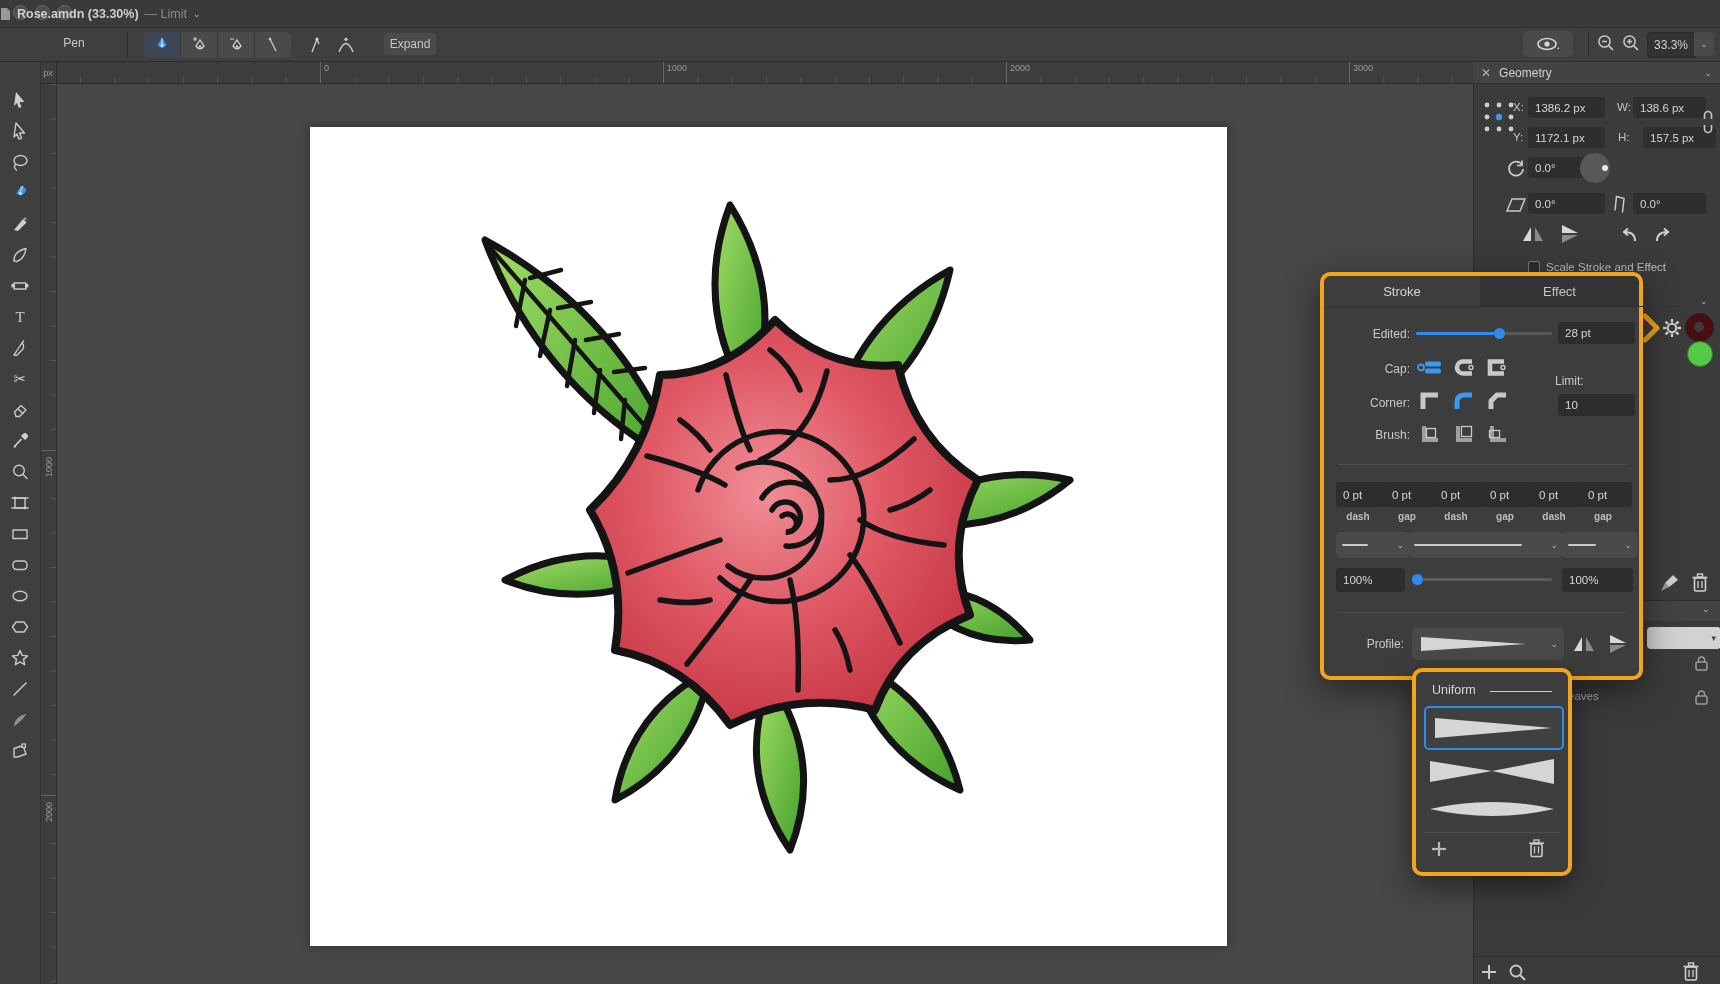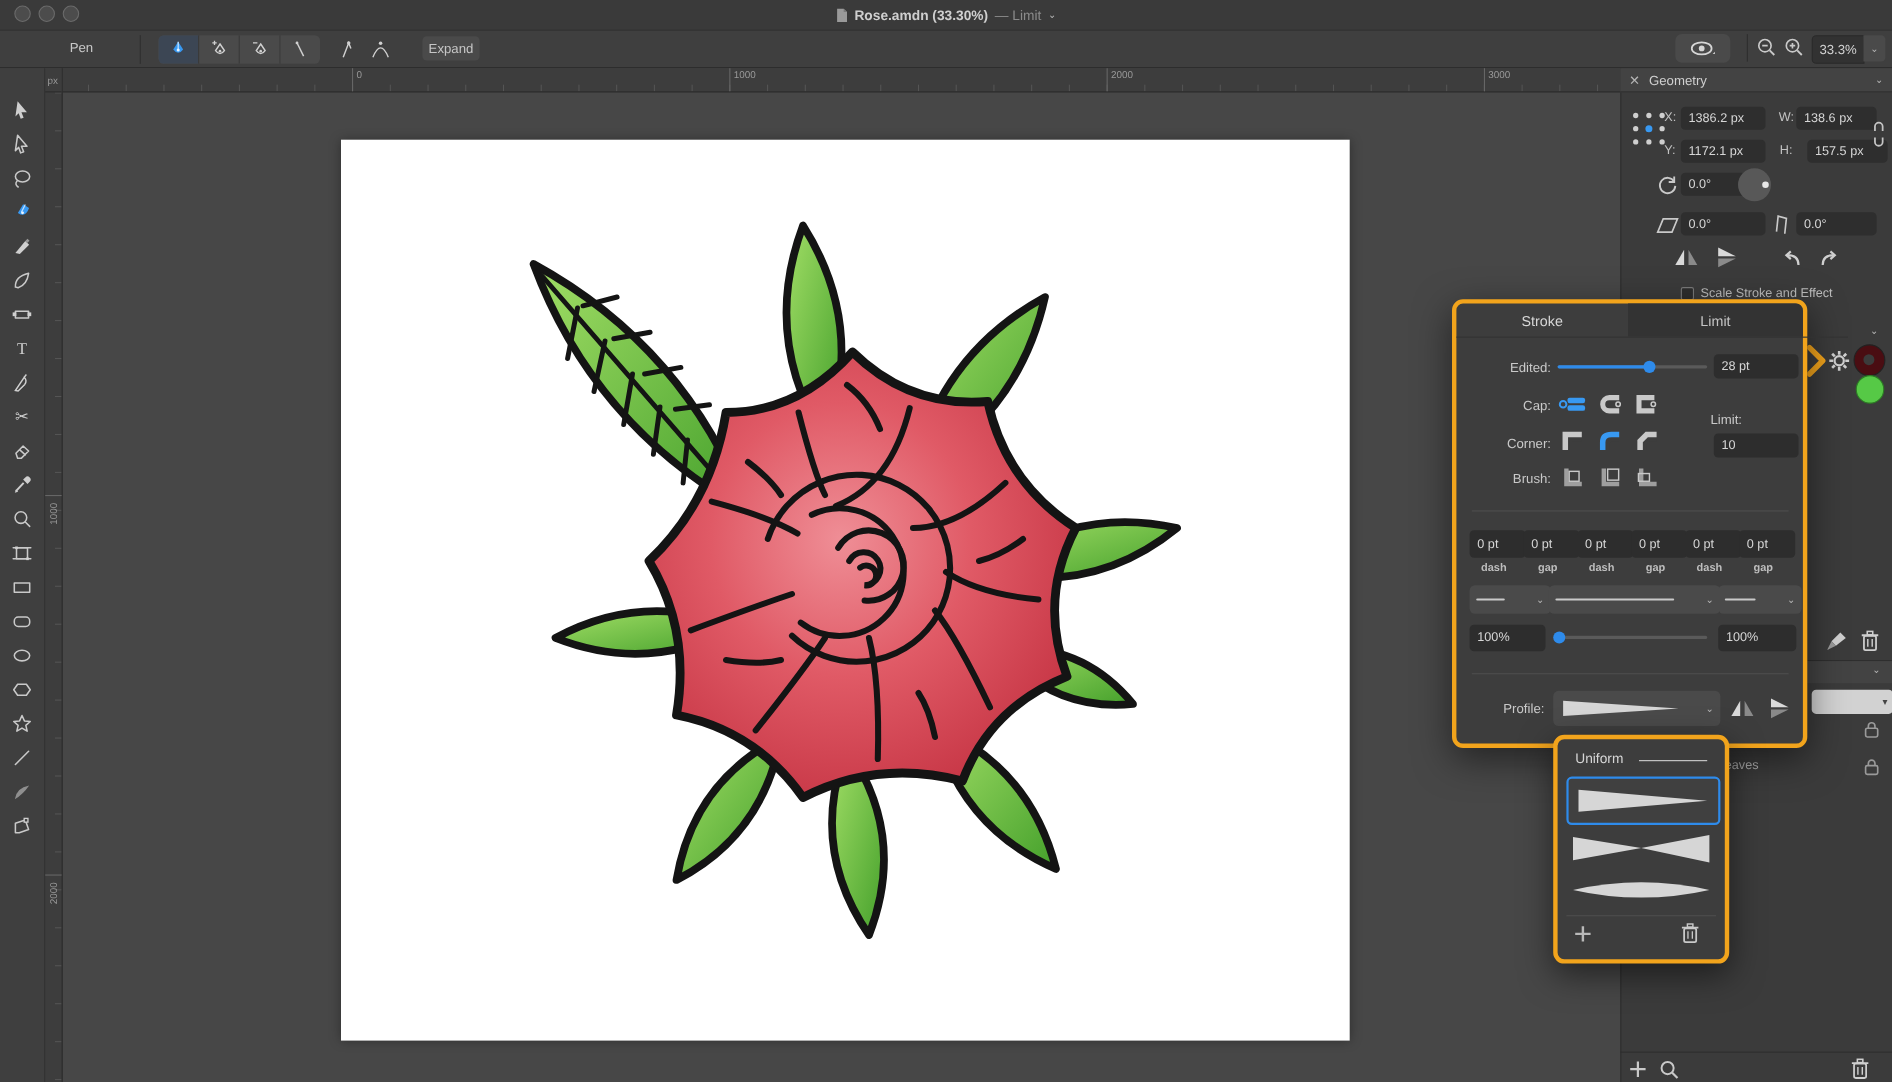--- a/index.html
+++ b/index.html
@@ -2,21 +2,21 @@
 <html><head>
 <meta charset="utf-8">
 <style>
   html,body{margin:0;padding:0;background:#3f3f3f;width:1720px;height:984px;overflow:hidden;
     font-family:"Liberation Sans","DejaVu Sans",sans-serif;color:#cfcfcf;-webkit-font-smoothing:antialiased;}
   .abs{position:absolute;}
   .app{position:relative;width:1720px;height:984px;background:#474747;}
   
   .titlebar{left:0;top:0;width:1720px;height:27px;background:#3a3a3a;border-bottom:1px solid #313131;}
   .light{width:13px;height:13px;border-radius:50%;background:#4c4c4c;border:1.5px solid #6a6a6a;top:5px;}
-  .title-wrap{left:0;top:0;width:1720px;height:27px;display:flex;align-items:center;justify-content:center;gap:6px;font-size:12.5px;}
+  .title-wrap{left:0;top:0;width:1720px;height:27px;display:flex;align-items:center;gap:6px;font-size:12.5px;}
   .title-main{color:#cfcfcf;font-weight:bold;}
   .title-dim{color:#8b8b8b;}
   
   .ctxbar{left:0;top:28px;width:1720px;height:33px;background:#3f3f3f;border-bottom:1px solid #2c2c2c;}
   .toolname{left:44px;top:36px;width:60px;text-align:center;font-size:12px;color:#c9c9c9;}
   .vsep{width:1px;background:#2e2e2e;}
   .btngroup{left:144px;top:32px;height:26px;display:flex;border-radius:5px;overflow:hidden;background:#4a4a4a;}
   .btngroup .cell{width:36px;height:26px;display:flex;align-items:center;justify-content:center;border-right:1px solid #3a3a3a;}
   .cell.active{background:#3c4654;}
   .freeicons{left:308px;top:32px;height:26px;display:flex;gap:10px;align-items:center;}
@@ -504,21 +504,21 @@
     <rect x="3.5" y="6" width="11" height="13" rx="1.5" fill="none" stroke="#cfcfcf" stroke-width="1.6"></rect>
       <line x1="1.5" y1="5.5" x2="16.5" y2="5.5" stroke="#cfcfcf" stroke-width="1.6"></line>
       <rect x="6.5" y="2" width="5" height="3" fill="none" stroke="#cfcfcf" stroke-width="1.4"></rect>
       <line x1="7" y1="9" x2="7" y2="16" stroke="#cfcfcf" stroke-width="1.3"></line>
       <line x1="11" y1="9" x2="11" y2="16" stroke="#cfcfcf" stroke-width="1.3"></line>
   </svg>
 
   <div class="abs stroke-panel">
     <div class="abs tabbar">
       <div class="abs tab" style="left:0;top:0;width:156px;">Stroke</div>
-      <div class="abs tab brush" style="left:156px;top:0;width:159px;">Limit</div>
+      <div class="abs tab brush" style="left:156px;top:0;width:159px;">Effect</div>
     </div>
 
     <div class="abs slabel" style="left:20px;top:51px;width:66px;">Edited:</div>
     <div class="abs track" style="left:92px;top:56px;width:136px;"></div>
     <div class="abs trackfill" style="left:92px;top:56px;width:84px;"></div>
     <div class="abs thumb" style="left:170px;top:52px;"></div>
     <div class="abs sfield" style="left:234px;top:46px;width:70px;height:22px;">28 pt</div>
 
     <div class="abs slabel" style="left:20px;top:86px;width:66px;">Cap:</div>
     <svg class="abs" style="left:92px;top:81px;" width="27" height="21">

